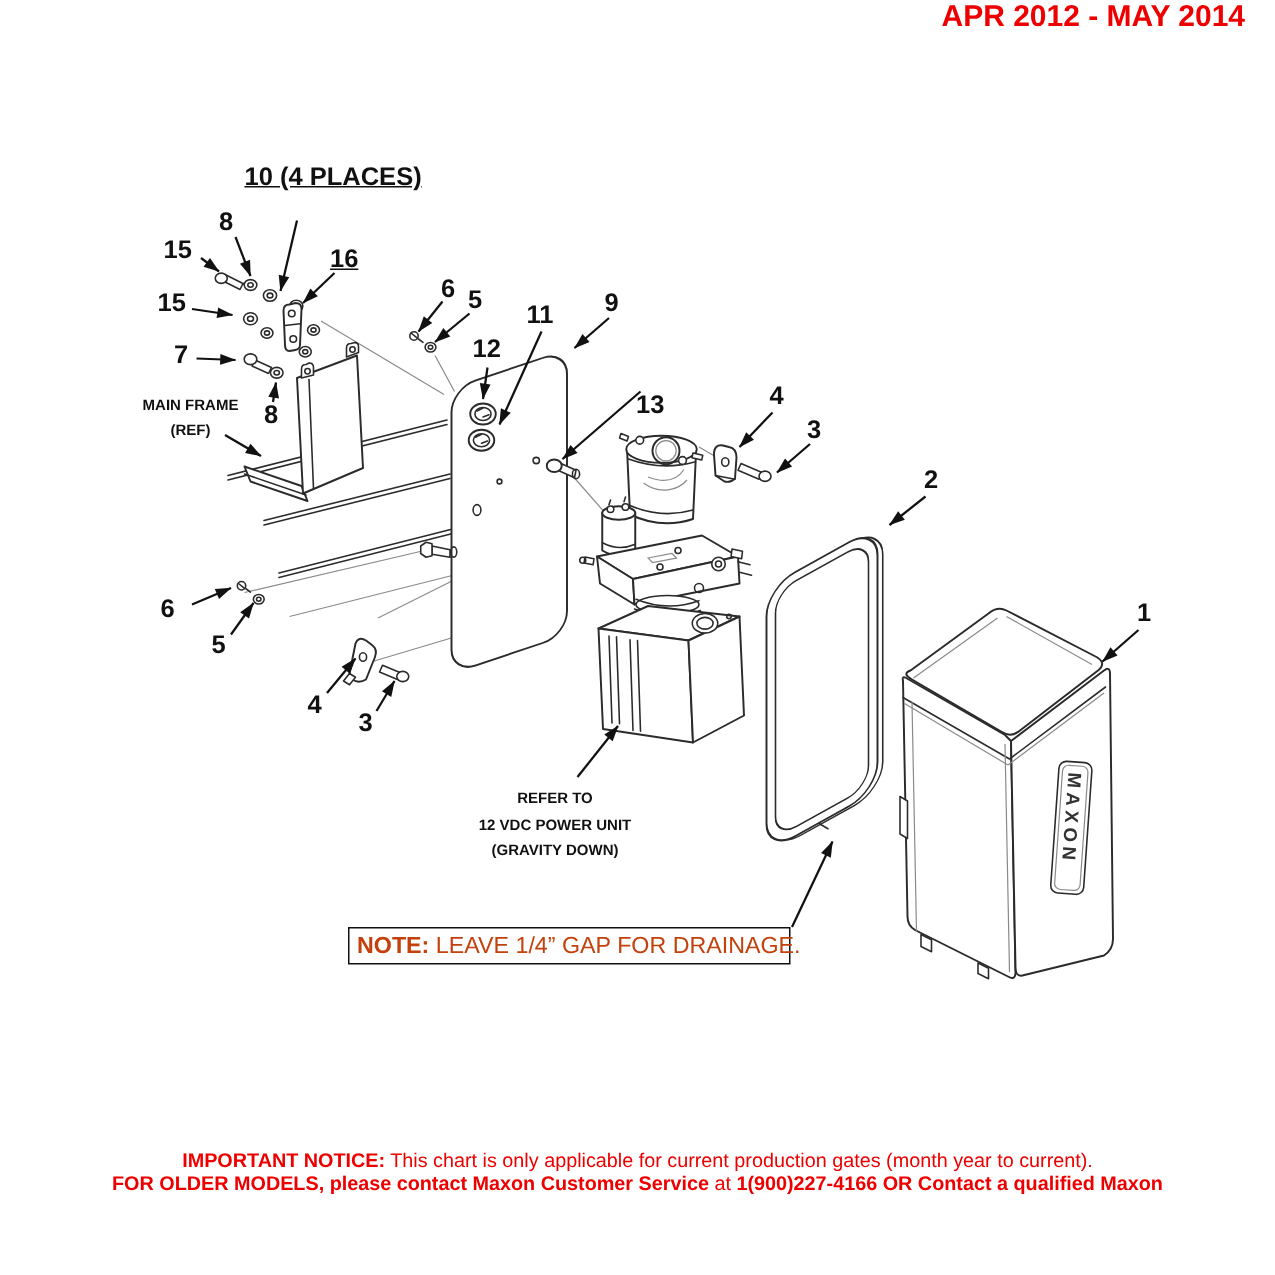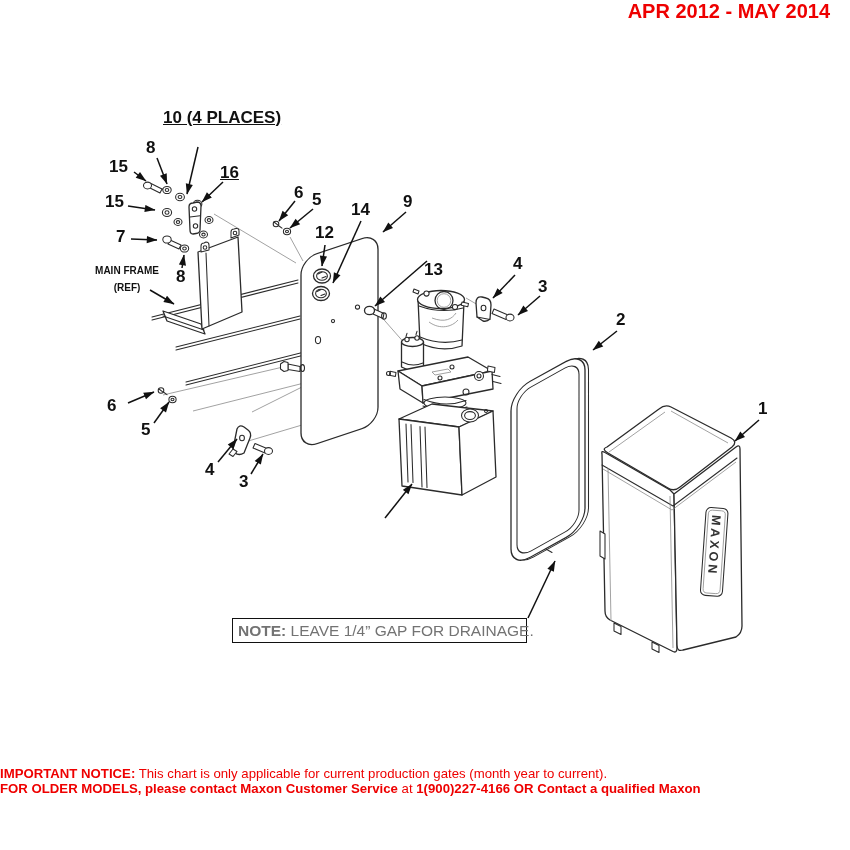--- a/index.html
+++ b/index.html
@@ -5,24 +5,24 @@
   html,body{margin:0;padding:0;background:#fff;}
   #stage{position:relative;width:850px;height:850px;background:#fff;overflow:hidden;
          font-family:"Liberation Sans","DejaVu Sans",sans-serif;}
   #diagram-svg{position:absolute;left:0;top:0;}
   .hdr{position:absolute;top:0;right:20px;font-size:20px;font-weight:bold;color:#ee0000;letter-spacing:0;}
   .callout{position:absolute;font-size:17px;font-weight:bold;color:#111;white-space:nowrap;line-height:1;}
   .lbl{position:absolute;font-weight:bold;color:#111;text-align:center;line-height:17px;font-size:10px;white-space:nowrap;}
   #main-frame-label{left:52px;top:262px;width:150px;}
   #refer-label{left:270px;top:524px;width:200px;line-height:17.5px;}
   #note-box{position:absolute;left:232px;top:618px;width:295px;height:25px;border:1.6px solid #111;
-            box-sizing:border-box;display:flex;align-items:center;padding-left:5px;font-size:15.5px;color:#737373;white-space:nowrap;}
+            box-sizing:border-box;display:flex;align-items:center;padding-left:5px;font-size:15.5px;color:#c2410c;white-space:nowrap;}
   #note-box span{white-space:pre;}
   .b{font-weight:bold;}
-  #footer{position:absolute;left:0;top:766px;width:850px;color:#ee0000;
+  #footer{position:absolute;left:0;top:766px;width:850px;text-align:center;color:#ee0000;
           font-size:13.2px;line-height:15.3px;}
   #footer span{white-space:pre-wrap;}
   
   .ln{fill:none;stroke:#2b2b2b;stroke-width:1.3;stroke-linecap:round;stroke-linejoin:round;}
   .l1{fill:none;stroke:#2b2b2b;stroke-width:1.05;stroke-linecap:round;}
   .tn{fill:none;stroke:#8a8a8a;stroke-width:0.8;}
   .wf{fill:#fff;stroke:#2b2b2b;stroke-width:1.3;stroke-linejoin:round;}
   .wf2{fill:#fff;stroke:#2b2b2b;stroke-width:1.05;stroke-linejoin:round;}
   .ld{fill:none;stroke:#111;stroke-width:1.5;marker-end:url(#ah);}
   .logo-text{font-family:"Liberation Sans",sans-serif;font-size:12.5px;font-weight:bold;letter-spacing:3px;fill:#333;}
@@ -284,38 +284,43 @@
 
 <div class="callout" style="left:163px;top:109px;text-decoration:underline;">10 (4 PLACES)</div>
 <div class="callout" style="left:146px;top:139px;">8</div>
 <div class="callout" style="left:109px;top:158px;">15</div>
 <div class="callout" style="left:220px;top:164px;text-decoration:underline;">16</div>
 <div class="callout" style="left:105px;top:193px;">15</div>
 <div class="callout" style="left:116px;top:228px;">7</div>
 <div class="callout" style="left:176px;top:268px;">8</div>
 <div class="callout" style="left:294px;top:184px;">6</div>
 <div class="callout" style="left:312px;top:191px;">5</div>
-<div class="callout" style="left:351px;top:201px;">14</div>
+<div class="callout" style="left:351px;top:201px;">11</div>
 <div class="callout" style="left:403px;top:193px;">9</div>
 <div class="callout" style="left:315px;top:224px;text-align:center;">12</div>
 <div class="callout" style="left:424px;top:241px;margin-top:20px;">13</div>
 <div class="callout" style="left:513px;top:255px;">4</div>
 <div class="callout" style="left:538px;top:278px;">3</div>
 <div class="callout" style="left:616px;top:311px;">2</div>
 <div class="callout" style="left:758px;top:400px;">1</div>
 <div class="callout" style="left:107px;top:397px;">6</div>
 <div class="callout" style="left:141px;top:421px;">5</div>
 <div class="callout" style="left:205px;top:461px;">4</div>
 <div class="callout" style="left:239px;top:473px;">3</div>
 
 <div class="lbl" id="main-frame-label">
   <div>MAIN FRAME</div>
   <div>(REF)</div>
 </div>
 
+<div class="lbl" id="refer-label">
+  <div>REFER TO</div>
+  <div>12 VDC POWER UNIT</div>
+  <div>(GRAVITY DOWN)</div>
+</div>
 
 <div id="note-box">
       <span class="b">NOTE:</span>
       <span> LEAVE 1/4” GAP FOR DRAINAGE.</span>
     </div>
 
 <div id="footer">
   <div><span class="b">IMPORTANT NOTICE:</span><span> This chart is only applicable for current production gates (month year to current).</span></div>
   <div><span class="b">FOR OLDER MODELS, please contact Maxon Customer Service</span><span> at </span><span class="b">1(900)227-4166 OR Contact a qualified Maxon</span></div>
 </div>

